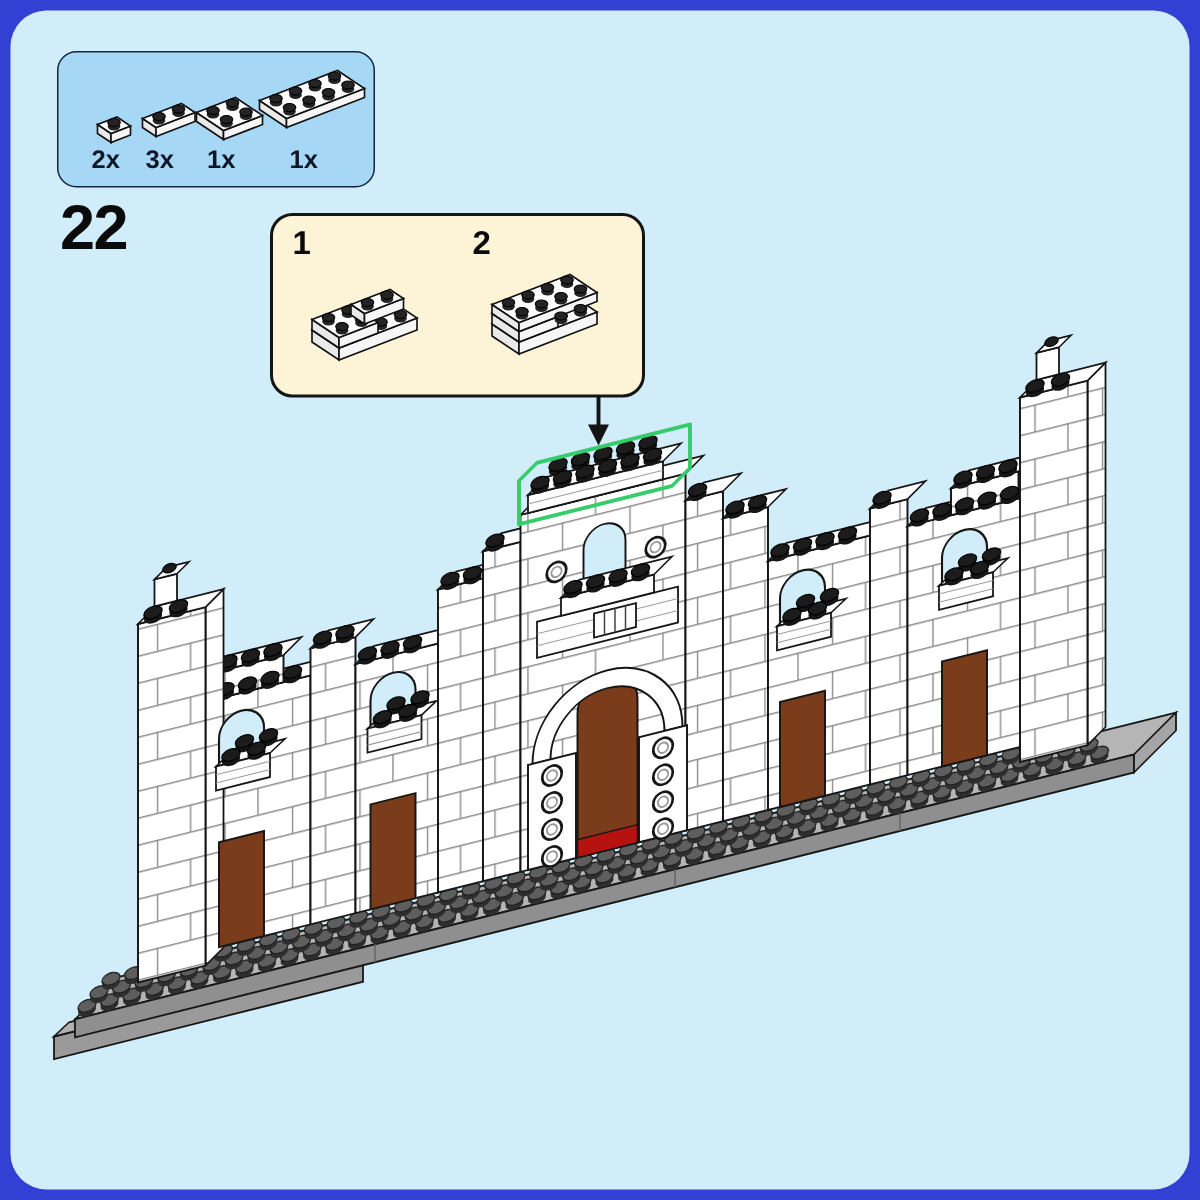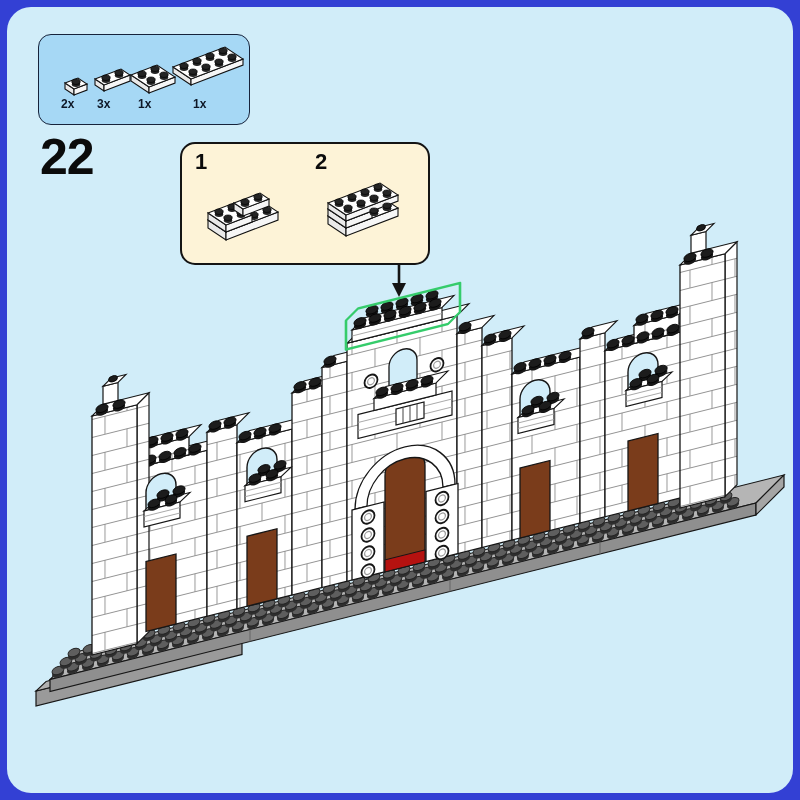--- a/index.html
+++ b/index.html
@@ -3,23 +3,23 @@
 <meta charset="utf-8">
 <style>
   html,body{margin:0;padding:0}
   body{width:800px;height:800px;position:relative;overflow:hidden;
        background:#3340d4;font-family:"Liberation Sans",sans-serif}
   .sheet{position:absolute;inset:7px;background:#d1edf9;border-radius:24px}
   #scene{position:absolute;left:0;top:0}
   .callout{position:absolute;left:38px;top:34px;width:210px;height:89px;
            background:#a6d8f5;border:1.6px solid #17233b;border-radius:13px;z-index:3}
   .callout svg{position:absolute;left:0;top:0}
-  .qty{position:absolute;top:62px;font-size:12px;font-weight:600;color:#0d1726}
+  .qty{position:absolute;top:62px;font-size:17px;font-weight:600;color:#0d1726}
   .q0{left:22px}.q1{left:58px}.q2{left:99px}.q3{left:154px}
-  .step-num{position:absolute;left:40px;top:128px;font-size:50px;font-weight:800;
+  .step-num{position:absolute;left:40px;top:128px;font-size:42px;font-weight:800;
             color:#0b0b0b;letter-spacing:-1px;z-index:3}
   .subbox{position:absolute;left:180px;top:142px;width:246px;height:119px;
           background:#fdf3d7;border:2px solid #141414;border-radius:15px;z-index:3}
   .subbox svg{position:absolute;left:0;top:0}
   .substep{position:absolute;top:5px;font-size:22px;font-weight:800;color:#0b0b0b}
   .s1{left:13px}.s2{left:133px}
 </style>
 </head>
 <body>
 

